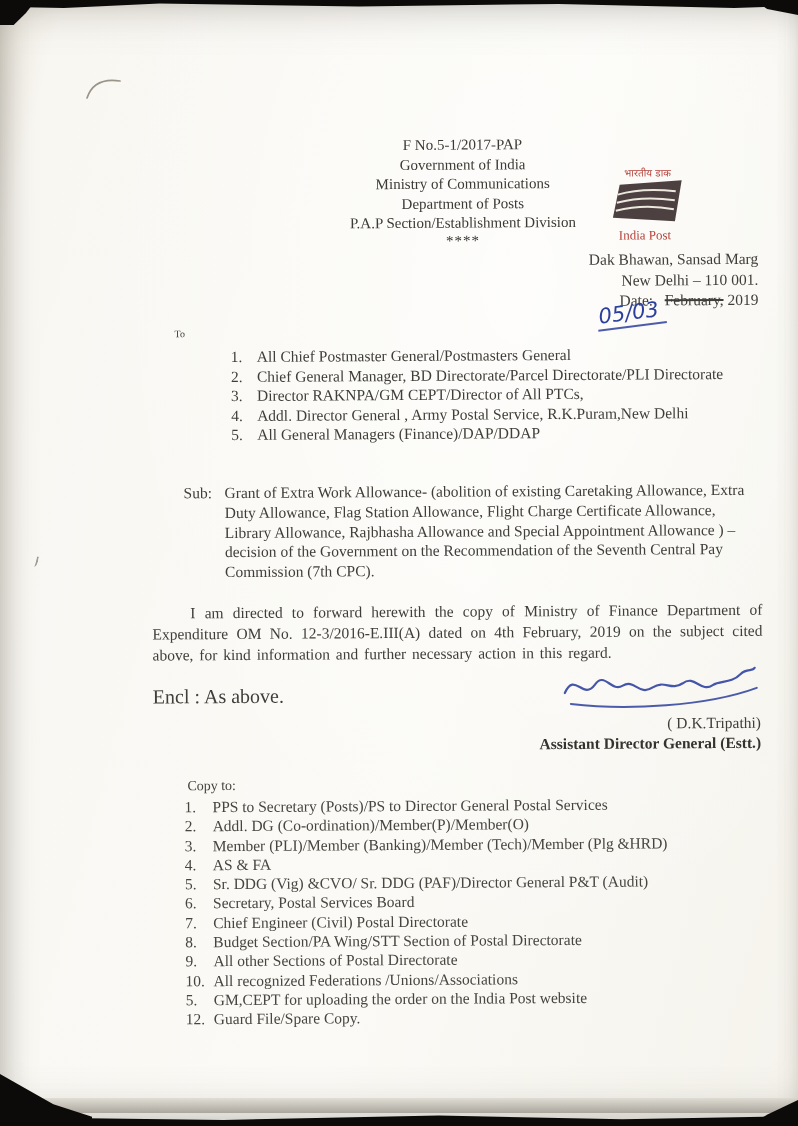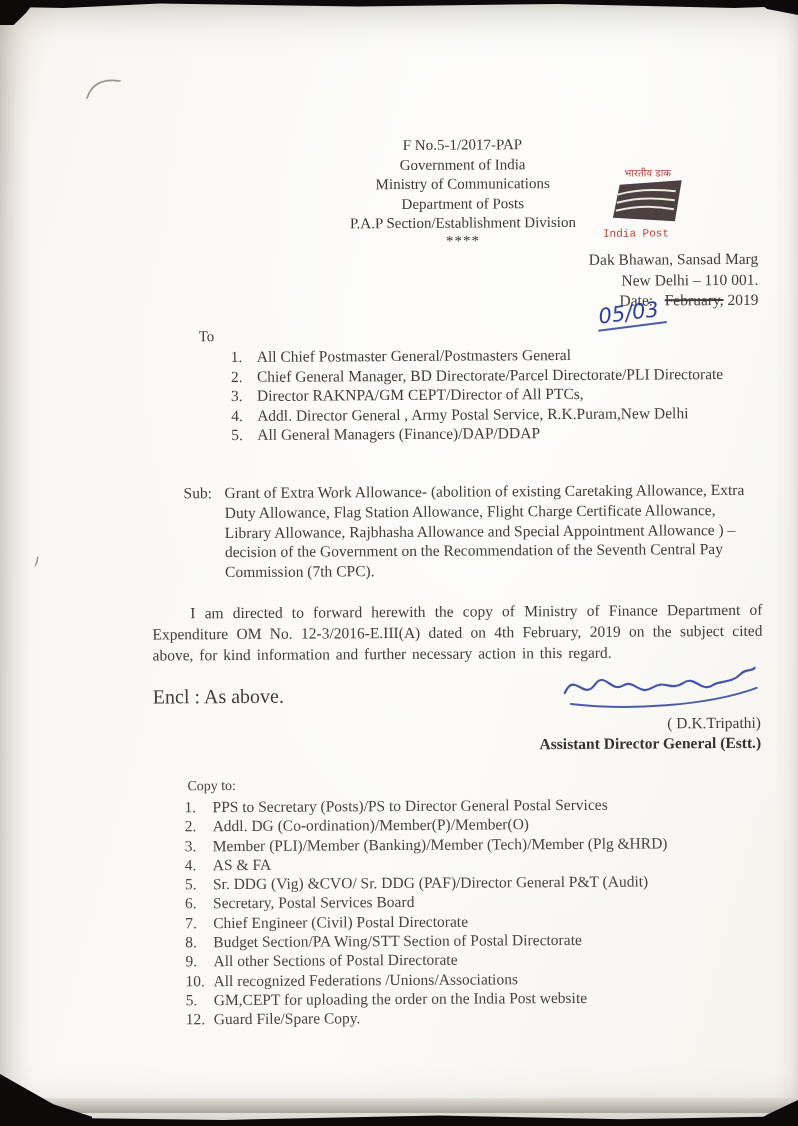--- a/index.html
+++ b/index.html
@@ -39,33 +39,33 @@
     border-right:2px solid #8d887c; border-radius:0 0 60% 0; transform:rotate(12deg); opacity:.8; }
 
   
   .hdr { position:absolute; top:136px; left:315px; width:300px; text-align:center;
     font-size:15px; line-height:19.5px; color:#3c3a35; }
   .hdr .stars { letter-spacing:1px; line-height:14px; }
 
   .logo { position:absolute; top:145px; left:605px; width:90px; text-align:center;margin-top:24px; }
   .logo-hindi { font-size:10px; color:#b5423a; line-height:12px; white-space:nowrap;
     font-family:"DejaVu Sans",sans-serif; }
-  .logo-eng { font-size:11px; color:#b5423a; text-align:left; padding-right:6px;
-    font-family:Liberation Mono, monospace; }
+  .logo-eng { font-size:13px; color:#b5423a; text-align:center; padding-right:6px;
+    font-family:Liberation Serif, serif; }
 
   
   .addr { position:absolute; top:251px; left:420px; width:340px; text-align:right;
     font-size:15.5px; line-height:20.5px; }
   .struck { text-decoration:line-through; text-decoration-thickness:1.5px; }
   .hand-date { position:absolute; top:302px; left:598px; font-family:"DejaVu Sans",sans-serif;
     font-style:italic; font-size:21px; color:#2b3f9e; transform:rotate(-7deg);
     border-bottom:2px solid rgba(43,63,158,.85); padding:0 6px 1px 2px; }
 
   
-  .to-label { position:absolute; top:327px; left:200px; font-size:15px; }
+  .to-label { position:absolute; top:327px; left:176px; font-size:10px; }
   .to-list { position:absolute; top:346px; left:232px; width:542px; font-size:15.5px; line-height:19.5px; }
   .row { display:flex; }
   .to-list .num { flex:0 0 26px; }
   .row .txt { flex:1; }
 
   
   .sub { position:absolute; top:482px; left:184px; width:578px; display:flex;
     font-size:15.5px; line-height:19.8px; }
   .sub-label { flex:0 0 41px; }
   .sub-text { flex:1; }

